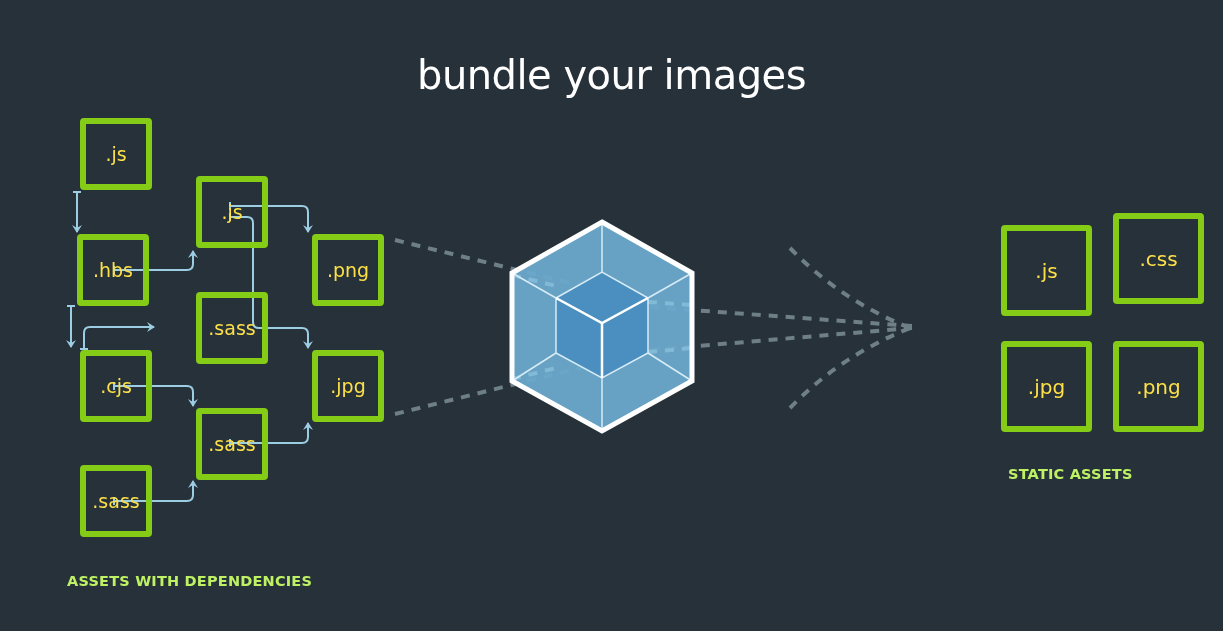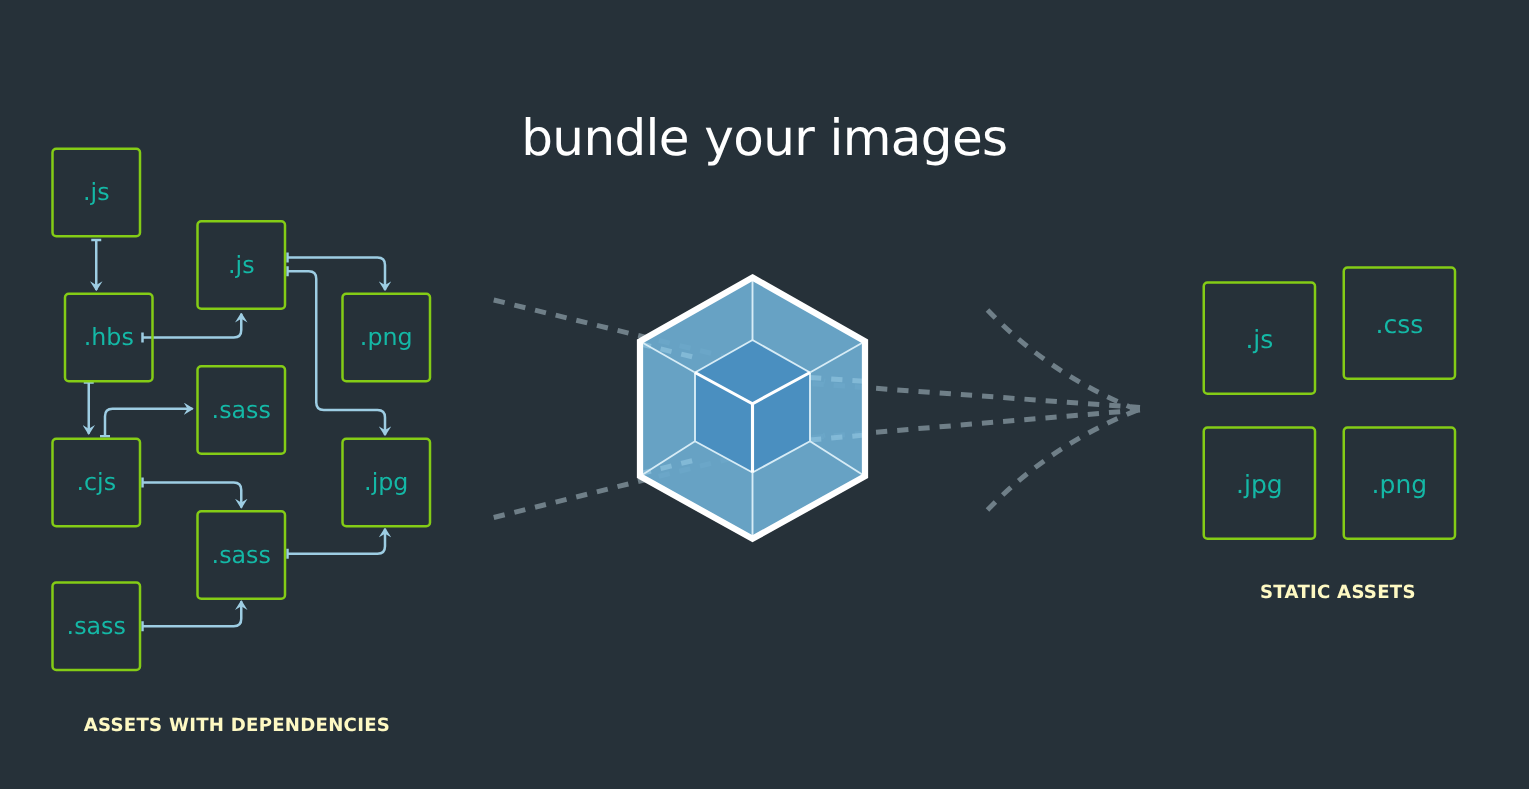--- a/index.html
+++ b/index.html
@@ -6,32 +6,31 @@
   body {
     width: 1223px; height: 631px; overflow: hidden;
     background: #263139;
     position: relative;
     font-family: "DejaVu Sans", "Liberation Sans", sans-serif;
   }
   .title {
     position: absolute; left: 0; top: 52px; width: 1223px;
     text-align: center; color: #ffffff; font-size: 40px;
     letter-spacing: -0.5px;
-    margin-top: 36px;
   }
   .box {
     position: absolute; box-sizing: border-box;
-    border: 2px solid #84cc16; border-radius: 4px;
+    border: 6px solid #84cc16; border-radius: 4px;
     display: flex; align-items: center; justify-content: center;
-    color: #14b8a6; font-size: 19px;
+    color: #fde047; font-size: 19px; margin-left: 39px;
   }
   .box.small { width: 72px; height: 72px; }
   .box.big { width: 91px; height: 91px; font-size: 20px; }
   .caption {
-    position: absolute; color: #fef9c3; font-weight: bold; font-size: 14.5px;
+    position: absolute; color: #bef264; font-weight: bold; font-size: 14.5px;
     letter-spacing: 0.2px;
   }
   svg.overlay { position: absolute; left: 0; top: 0; }
 </style>
 </head>
 <body>
 
 <div class="title">bundle your images</div>
 
 <svg class="overlay" width="1223" height="631">
@@ -103,21 +102,21 @@
       <polyline points="556,298 602,323 648,298"></polyline>
       <line x1="602" y1="323" x2="602" y2="378"></line>
     </g>
     <polygon points="602,222 692,273 692,381 602,431 512,381 512,273" fill="none" stroke="#ffffff" stroke-width="5" stroke-linejoin="miter"></polygon>
   </g>
 </svg>
 
 <div class="box small" style="left:41px;top:118px">
     <span>.js</span>
   </div>
-<div class="box small" style="left:51px;top:234px">
+<div class="box small" style="left:38px;top:234px">
     <span>.hbs</span>
   </div>
 <div class="box small" style="left:41px;top:350px">
     <span>.cjs</span>
   </div>
 <div class="box small" style="left:41px;top:465px">
     <span>.sass</span>
   </div>
 <div class="box small" style="left:157px;top:176px">
     <span>.js</span>

